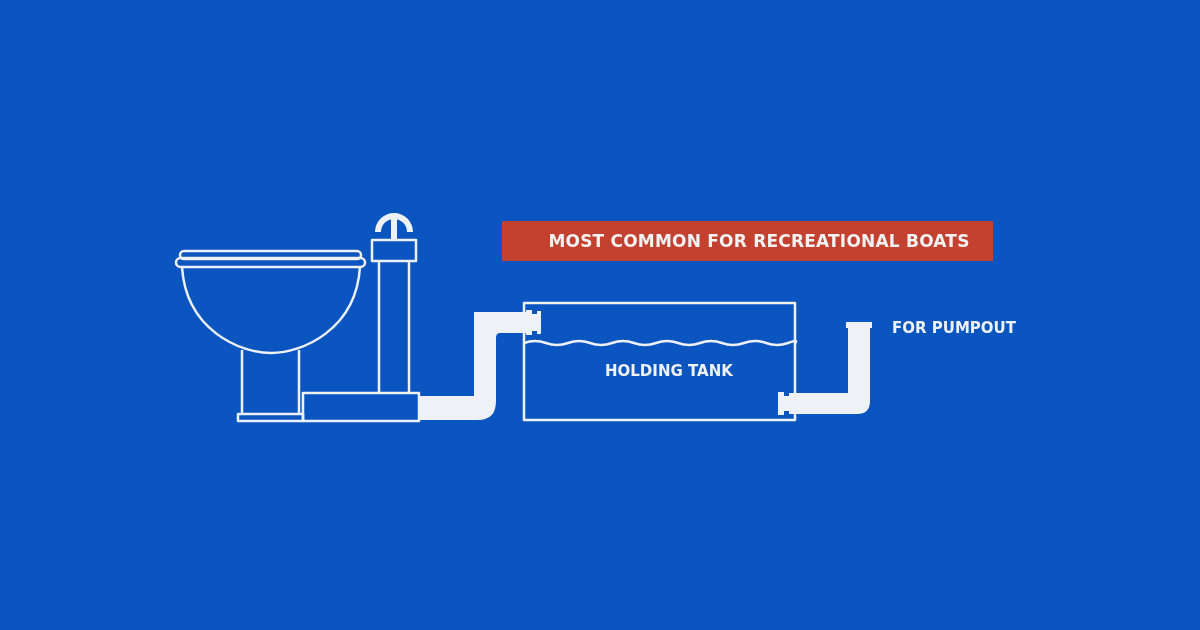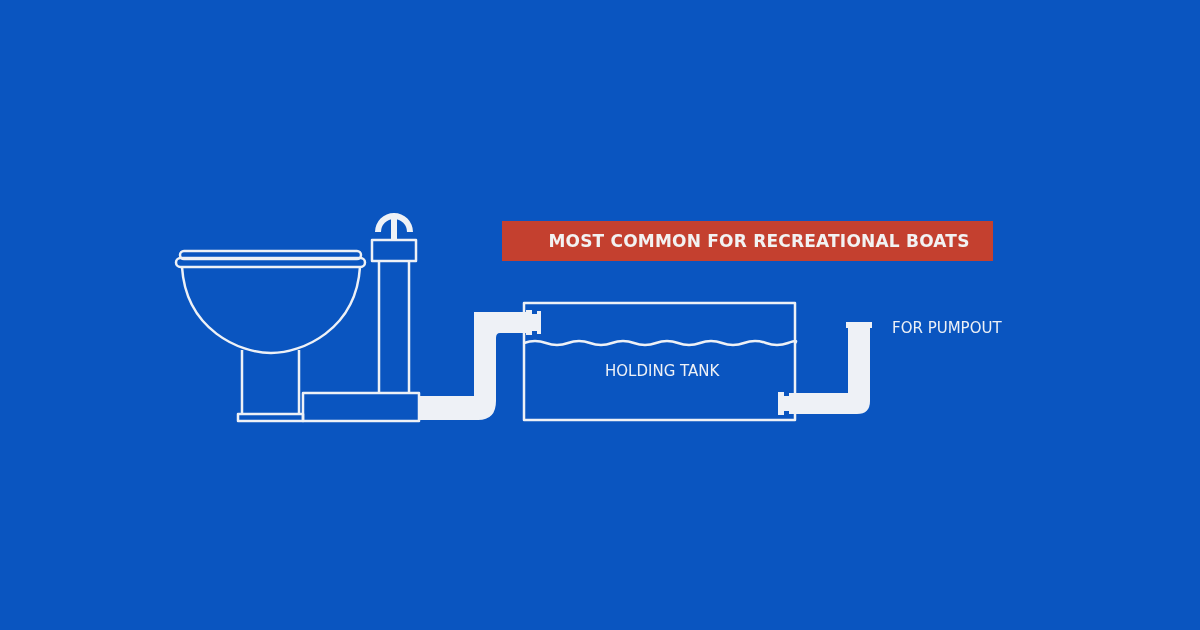--- a/index.html
+++ b/index.html
@@ -13,21 +13,21 @@
     svg.diagram { position: absolute; left: 0; top: 0; }
     .banner {
       position: absolute; left: 502px; top: 221px; width: 491px; height: 40px;
       background: #c4402f; color: #f2f2f2;
       display: flex; align-items: center; justify-content: center;
       font-weight: bold; font-size: 17px; letter-spacing: 0.2px;
       box-sizing: border-box;
       padding-left: 23px;
     }
     .label {
-      position: absolute; color: #eef1f6; font-weight: normal; font-size: 15px;
+      position: absolute; color: #eef1f6; font-weight: bold; font-size: 15px;
       white-space: nowrap;
     }
     .tank-label { left: 589px; top: 362px; margin-left: 16px; }
     .pump-label { left: 892px; top: 319px; }
   </style>
 </head>
 <body>
 
 <div class="canvas">
   <svg class="diagram" width="1200" height="630" viewBox="0 0 1200 630">

